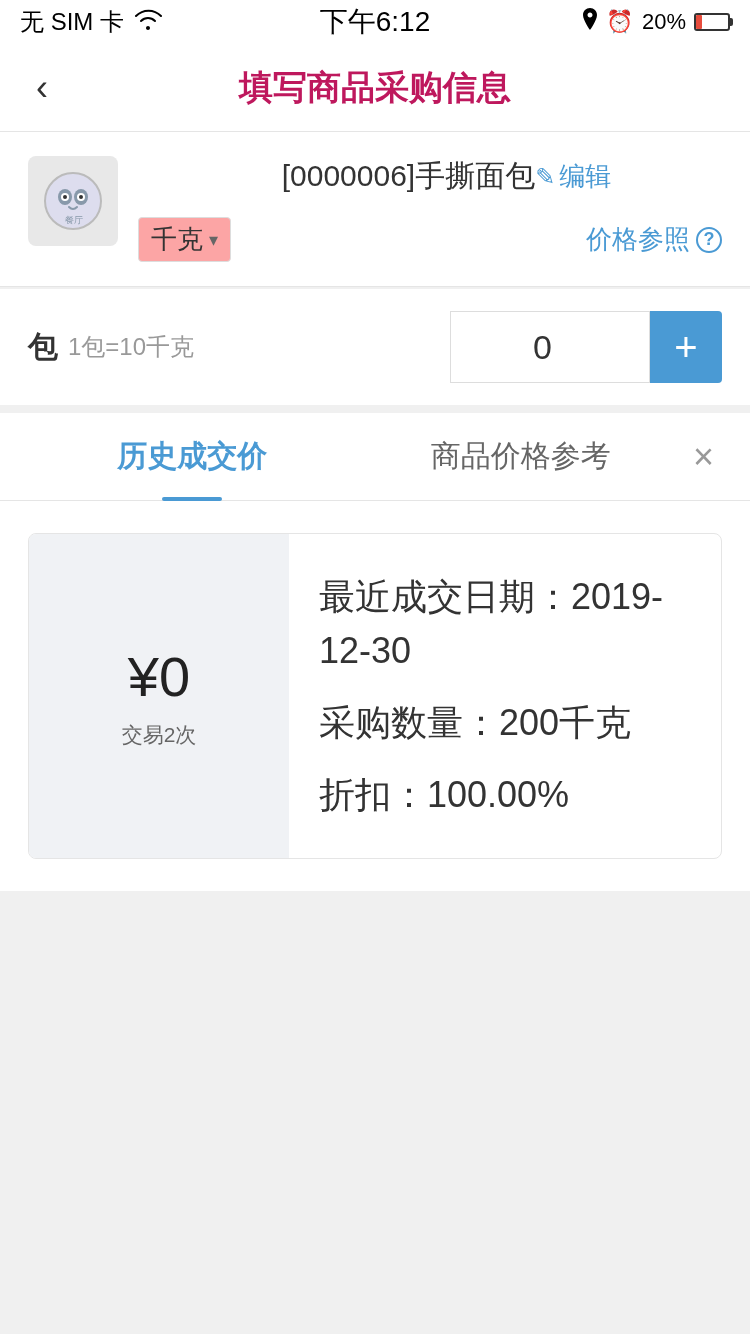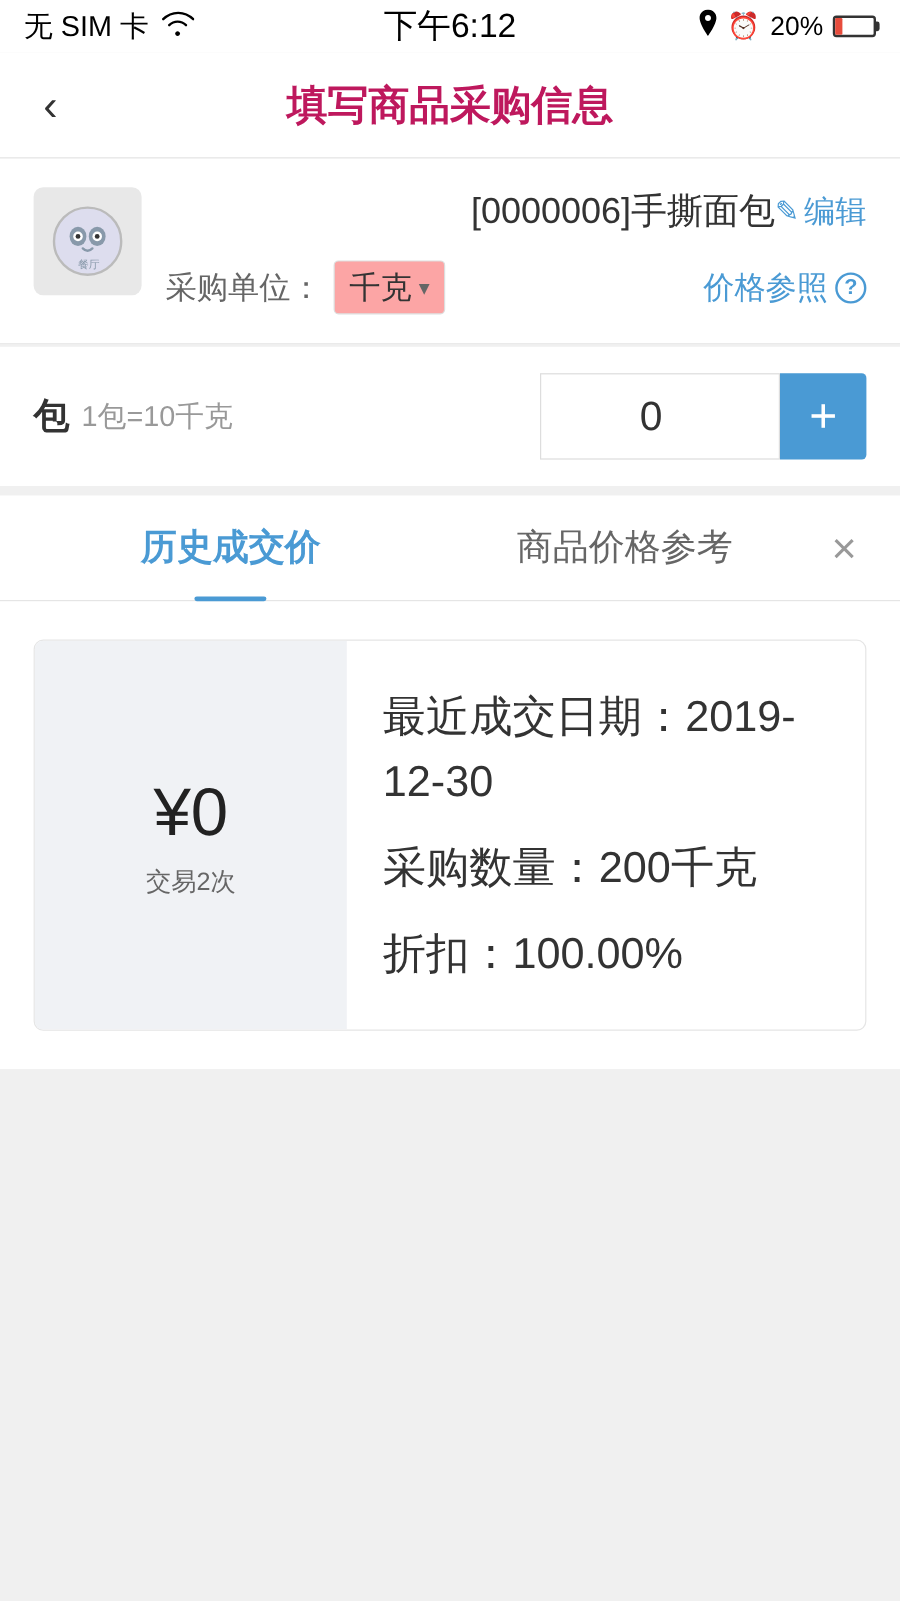--- a/index.html
+++ b/index.html
@@ -114,21 +114,21 @@
       display: flex;
       align-items: center;
       justify-content: center;
       flex-shrink: 0;
     }
     .product-info {
       flex: 1;
     }
     .product-name-row {
       display: flex;
-      justify-content: flex-end;
+      justify-content: center;
       align-items: center;
       margin-left: 33px;
     }
     .product-name {
       font-size: 30px;
       color: #333;
       font-weight: 500;
     }
     .edit-btn {
       font-size: 26px;
@@ -396,21 +396,20 @@
         <span class="product-name">
           <span>[0000006]</span><span>手撕面包</span>
         </span>
         <span class="edit-btn">
           <span class="edit-icon">✎</span>
           <span>编辑</span>
         </span>
       </div>
       <div class="product-unit-row">
         <div class="unit-label">
-          <span>采购单位：</span>
           <div class="unit-select">
             <span>千克</span>
             <span class="chevron-down">▾</span>
           </div>
         </div>
         <div class="price-ref">
           <span>价格参照</span>
           <span class="price-ref-icon">?</span>
         </div>
       </div>

